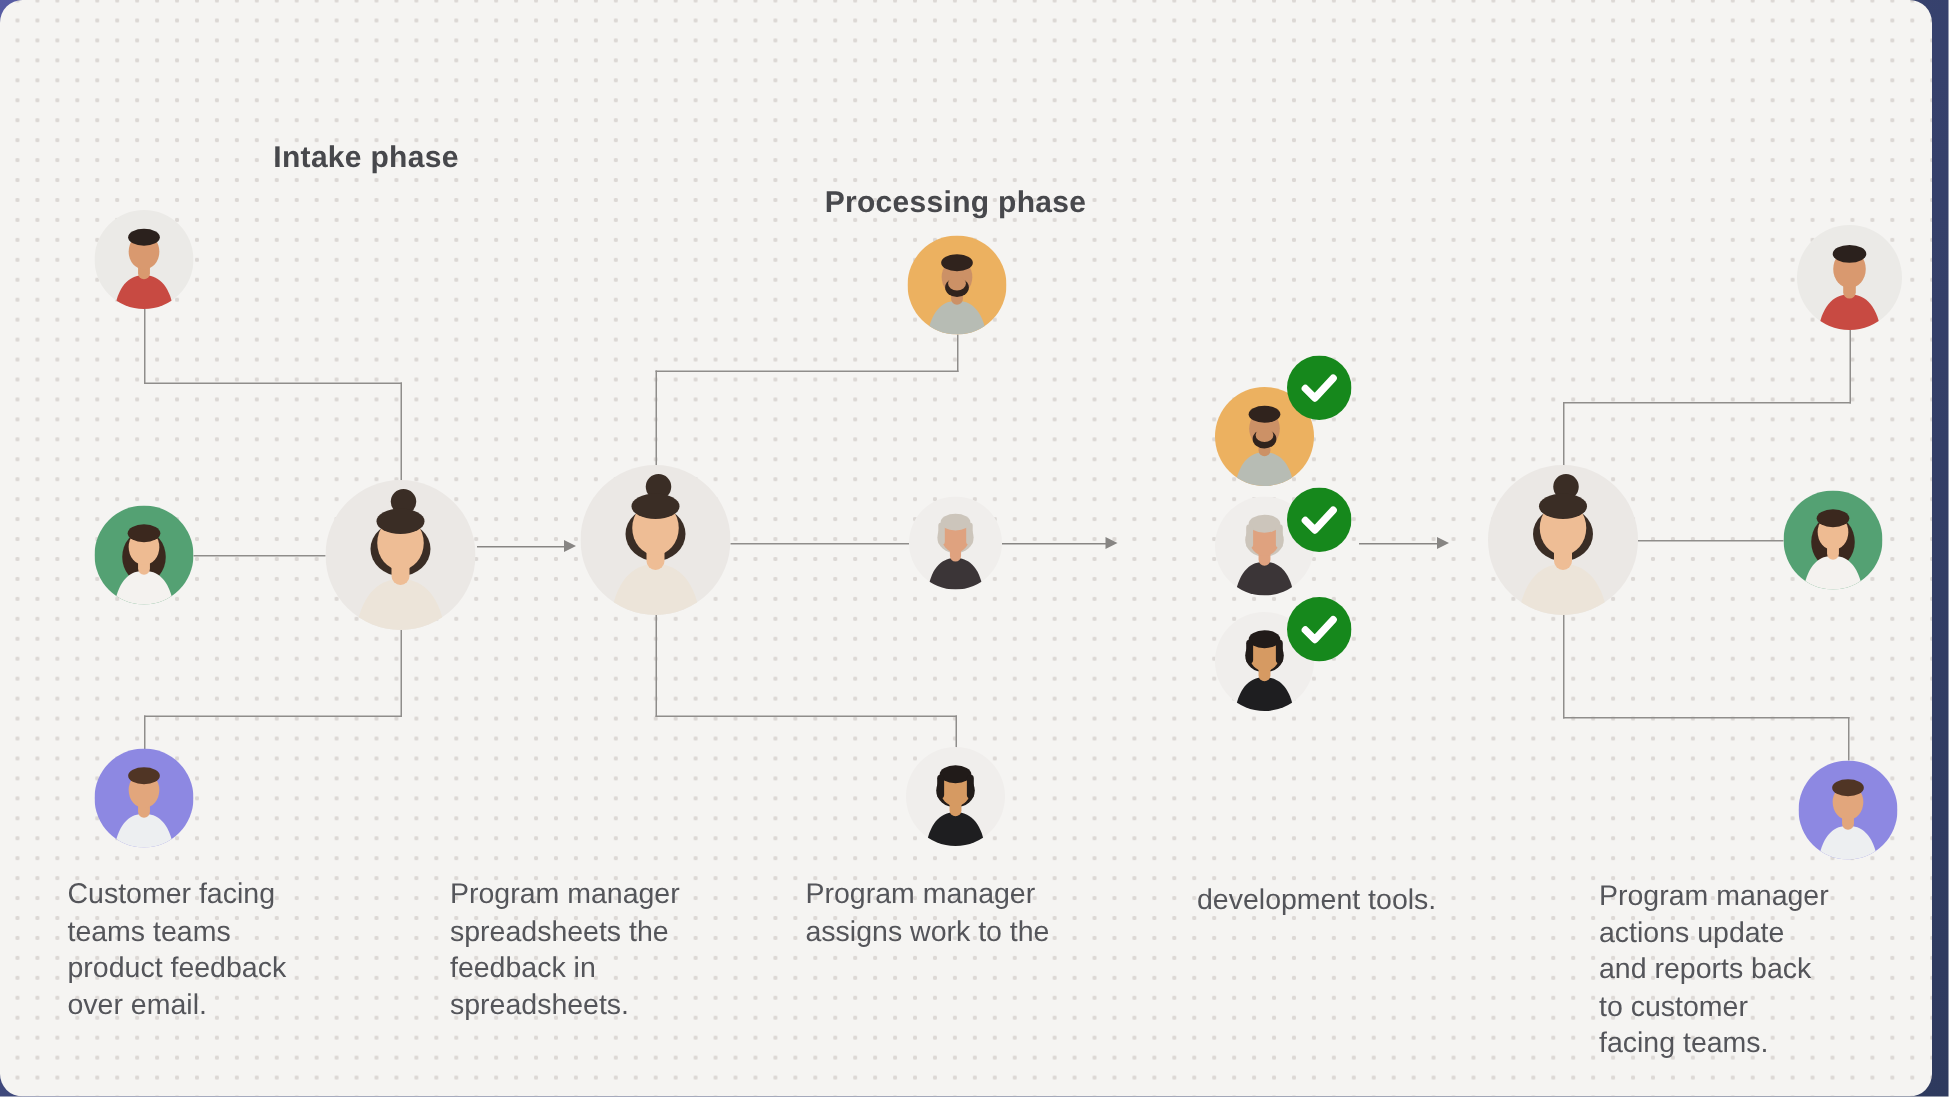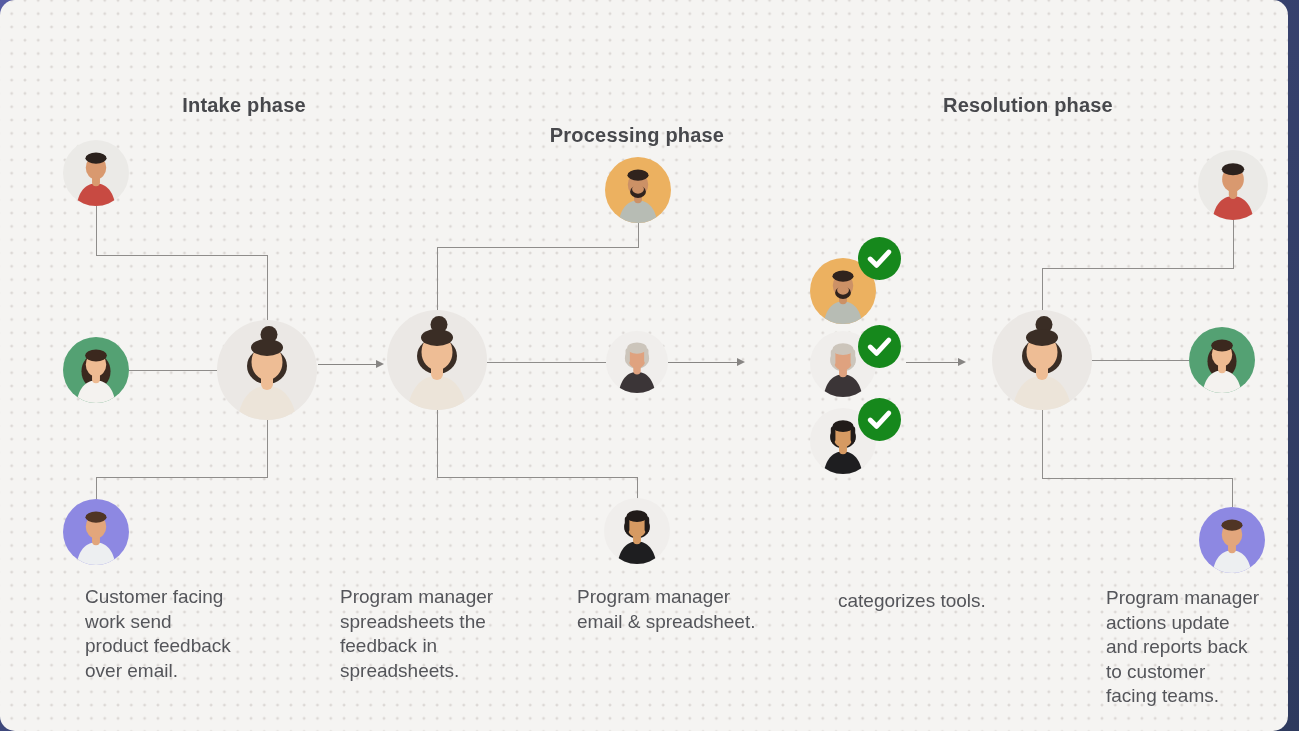--- a/index.html
+++ b/index.html
@@ -12,40 +12,39 @@
     position:relative;width:1288px;height:731px;border-radius:15px;overflow:hidden;
     background-color:#f5f4f2;
     background-image:radial-gradient(circle,#dcd8d5 1.3px,rgba(0,0,0,0) 1.6px);
     background-size:13.3px 13.3px;background-position:5px 7px;
   }
   .phase-title{
     position:absolute;transform:translateX(-50%);
     font-size:20px;font-weight:700;color:#47484c;letter-spacing:.2px;white-space:nowrap;
   }
   .caption{
-    position:absolute;font-size:19px;line-height:24.6px;color:#54555a;margin-left:40px;
+    position:absolute;font-size:19px;line-height:24.6px;color:#54555a;
   }
   .seg{position:absolute;background:#8f8d8b;}
   .arrow-line{position:absolute;height:1px;background:#87858.3;}
   .arrow-line{background:#878583;}
   .arrow-head{
     position:absolute;width:0;height:0;
     border-left:8px solid #878583;border-top:4.5px solid transparent;border-bottom:4.5px solid transparent;
   }
   .avatar{position:absolute;}
   .avatar svg{display:block;}
   .badge{position:absolute;}
 </style>
 </head>
 <body>
 
 <div class="scene">
   <div class="phase-title" style="left: 244px; top: 94px;">Intake phase</div>
   <div class="phase-title" style="left: 637px; top: 94px; margin-top: 30px;">Processing phase</div>
-  <div class="phase-title" style="left: 1028px; top: 94px;">Resolution phase</div>
   <div id="connector-layer">
       <div class="seg" style="left: 96px; top: 206px; width: 1px; height: 50px;"></div>
       <div class="seg" style="left: 96px; top: 255px; width: 172px; height: 1px;"></div>
       <div class="seg" style="left: 267px; top: 255px; width: 1px; height: 66px;"></div>
       <div class="seg" style="left: 129px; top: 370px; width: 88px; height: 1px;"></div>
       <div class="seg" style="left: 267px; top: 420px; width: 1px; height: 58px;"></div>
       <div class="seg" style="left: 96px; top: 477px; width: 172px; height: 1px;"></div>
       <div class="seg" style="left: 96px; top: 477px; width: 1px; height: 23px;"></div>
       <div class="seg" style="left: 638px; top: 223px; width: 1px; height: 25px;"></div>
       <div class="seg" style="left: 437px; top: 247px; width: 202px; height: 1px;"></div>
@@ -361,36 +360,36 @@
       <ellipse cx="50" cy="42" rx="15.5" ry="18" fill="#e2a67c"></ellipse>
 
       <ellipse cx="50" cy="27.5" rx="16" ry="8.5" fill="#503525"></ellipse>
     </g>
   </svg>
       </div>
     </div>
   <div id="caption-layer">
       <div class="caption" style="left: 45px; top: 585px;">
         <div>Customer facing</div>
-        <div>work send</div>
+        <div>teams teams</div>
         <div>product feedback</div>
         <div>over email.</div>
       </div>
       <div class="caption" style="left: 300px; top: 585px;">
         <div>Program manager</div>
         <div>spreadsheets the</div>
         <div>feedback in</div>
         <div>spreadsheets.</div>
       </div>
       <div class="caption" style="left: 537px; top: 585px;">
         <div>Program manager</div>
-        <div>email &amp; spreadsheet.</div>
+        <div>assigns work to the</div>
       </div>
       <div class="caption" style="left: 798px; top: 589px;">
-        <div>categorizes tools.</div>
+        <div>development tools.</div>
       </div>
       <div class="caption" style="left: 1066px; top: 586px;">
         <div>Program manager</div>
         <div>actions update</div>
         <div>and reports back</div>
         <div>to customer</div>
         <div>facing teams.</div>
       </div>
     </div>
 </div>

